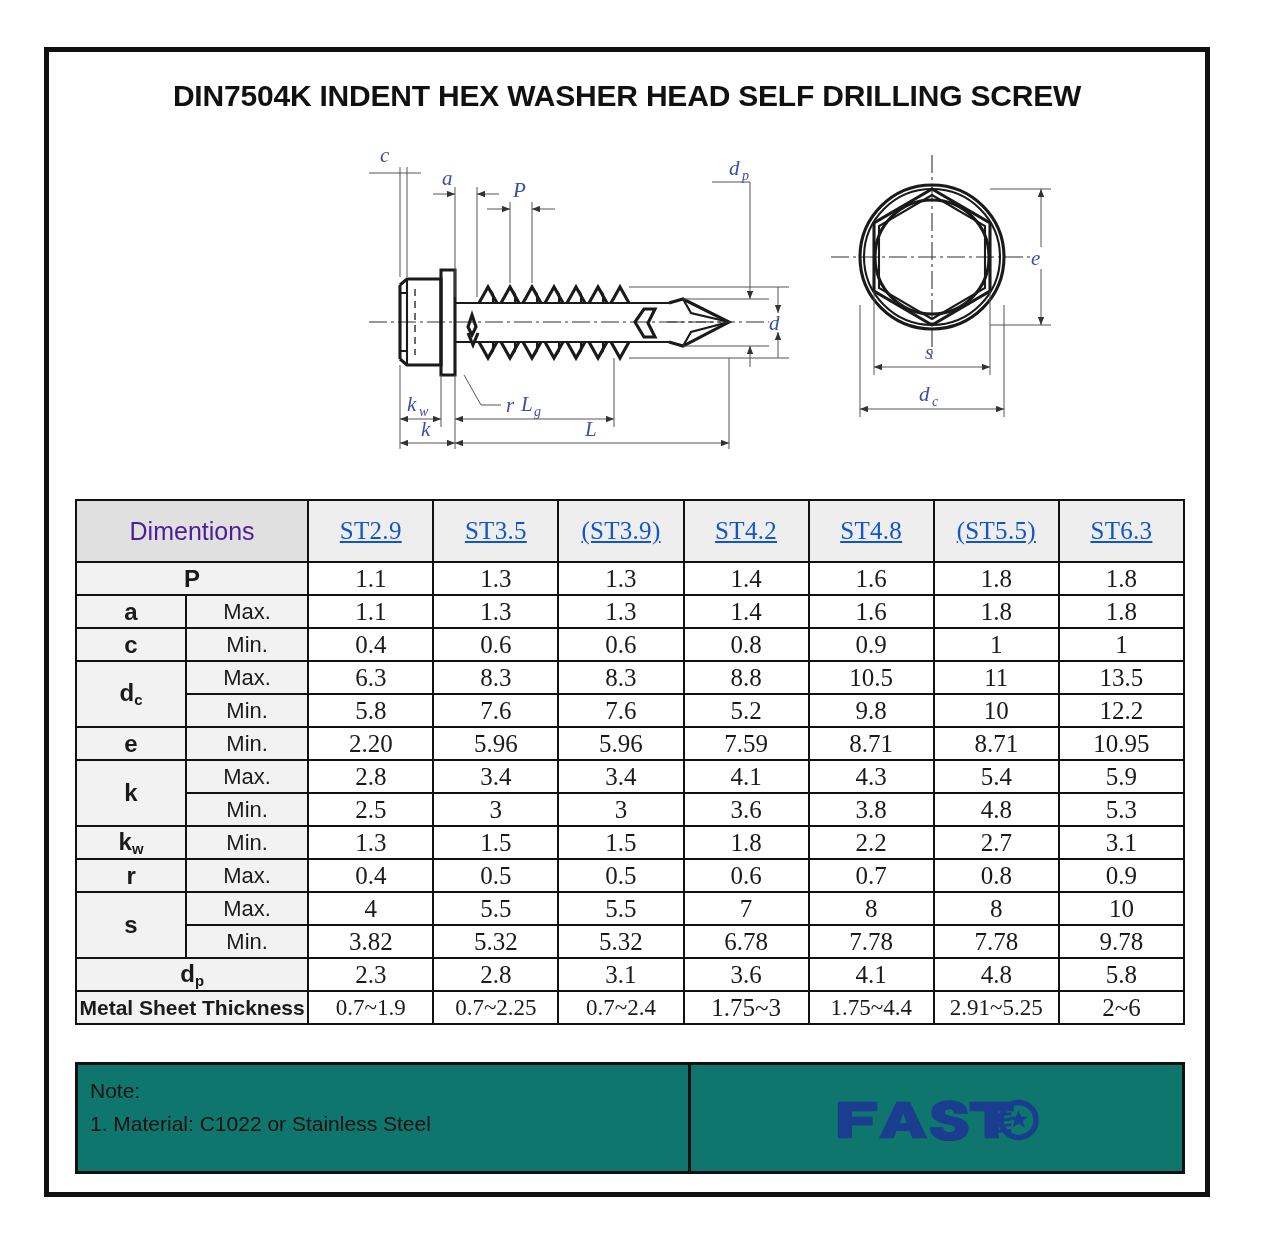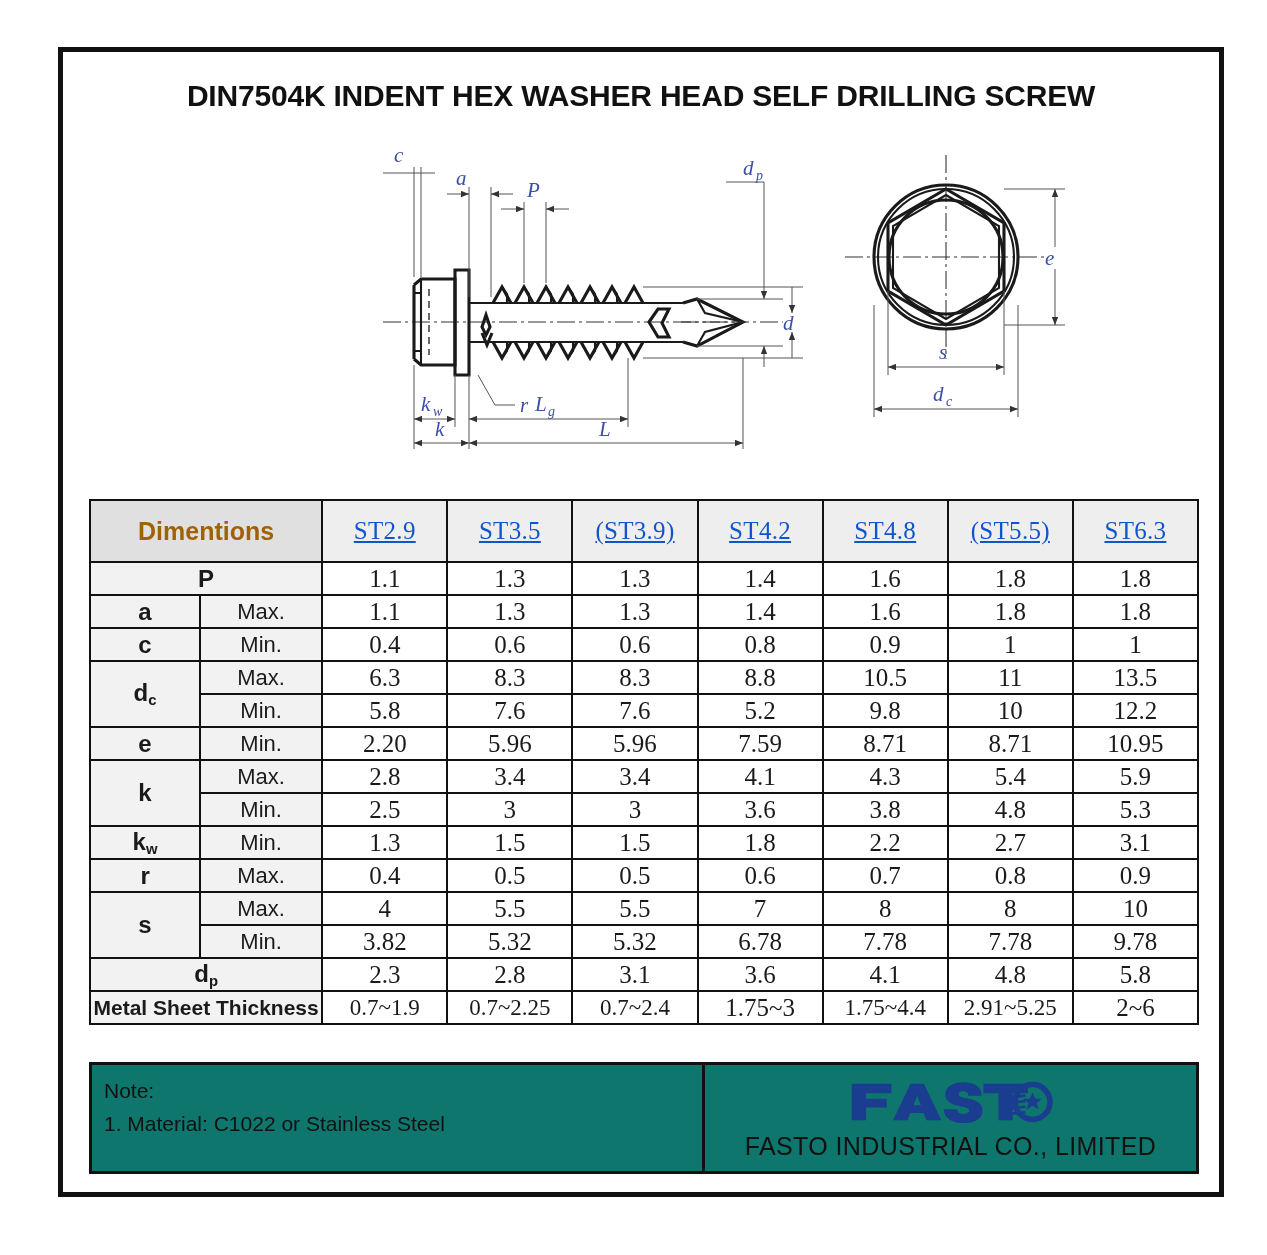--- a/index.html
+++ b/index.html
@@ -11,21 +11,21 @@
   }
   #page {
     position: relative;
     width: 1267px; height: 1255px;
     background: #ffffff;
     overflow: hidden;
   }
   
   #frame {
     position: absolute;
-    left: 58px; top: 47px;
+    left: 44px; top: 47px;
     width: 1166px; height: 1150px;
     border: 5px solid #111111;
     background: #ffffff;
   }
   
   #title {
     position: absolute;
     left: 0; top: 27px;
     width: 100%;
     text-align: center;
@@ -86,23 +86,23 @@
     font-weight: bold;
     font-size: 24px;
   }
   table.spec td.sym-wide.small {
     font-size: 21px;
   }
   
   table.spec th.dim-head {
     background: #e0e0e0;
     font-size: 25px;
-    font-weight: bold;
+    font-weight: normal;
     height: 62px;
-    color: #a16207;
+    color: #4c1d95;
   }
   table.spec th.size-head {
     background: #eeeeee;
     height: 62px;
   }
   table.spec th.size-head span.st {
     color: #1155cc;
     font-family: "Liberation Serif", serif;
     font-size: 25px;
     font-weight: normal;
@@ -530,18 +530,17 @@
           <g stroke="#1a3d8f" stroke-width="3.4">
             <line x1="193" y1="24" x2="225" y2="21"></line>
             <line x1="193" y1="31" x2="225" y2="28"></line>
             <line x1="193" y1="38" x2="225" y2="35"></line>
             <line x1="193" y1="45" x2="225" y2="42"></line>
           </g>
 
           <circle cx="234" cy="29" r="22" fill="none" stroke="#1a3d8f" stroke-width="7"></circle>
           <polygon fill="#1a3d8f" points="234,17 237.6,25 246,25 239.2,30.2 241.8,38.6 234,33.6 226.2,38.6 228.8,30.2 222,25 230.4,25"></polygon>
         </svg>
-        <div id="company-name">FASTO INDUSTRIAL CO., LIMITED</div>
       </div>
     </div>
 
   </div>
 </div>
 
 </body></html>

